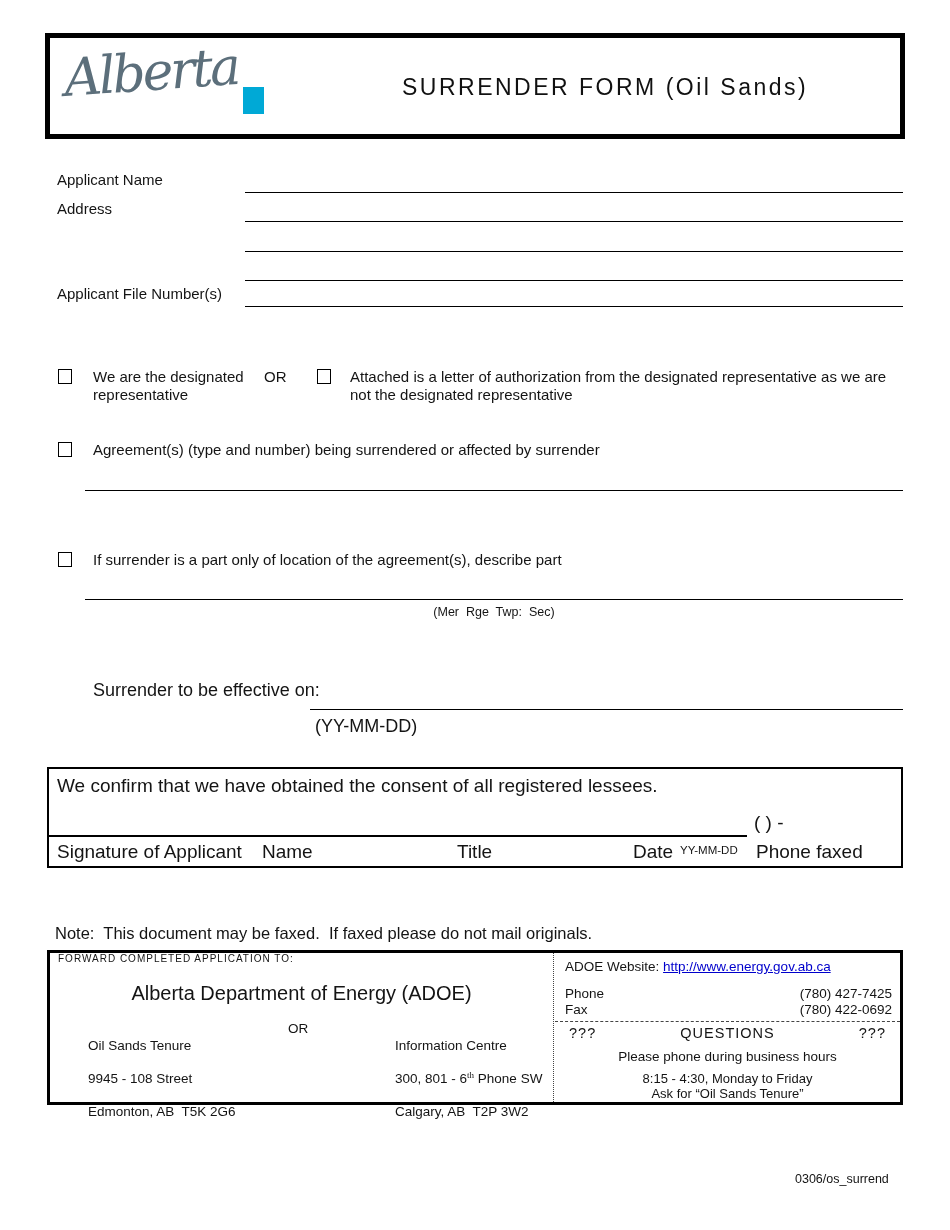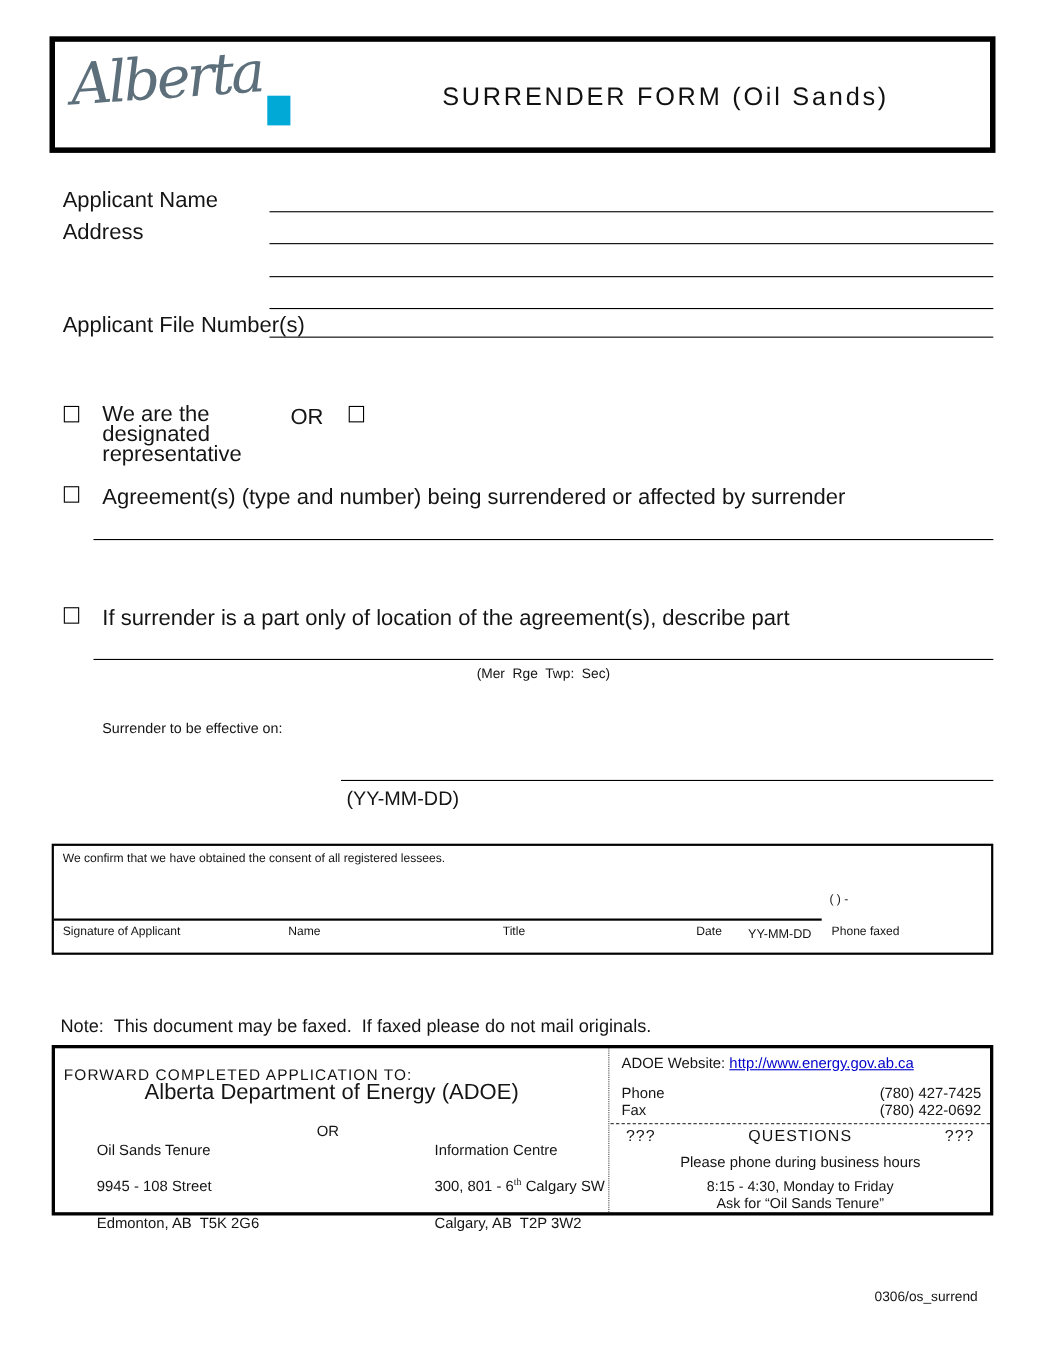--- a/index.html
+++ b/index.html
@@ -2,48 +2,48 @@
 <html><head>
 <meta charset="utf-8">
 <style>
   * { margin:0; padding:0; box-sizing:border-box; }
   html,body { background:#ffffff; }
   .page {
     position:relative; width:950px; height:1230px; background:#fff;
     font-family:"Liberation Sans", sans-serif; color:#141414; overflow:hidden;
   }
   .abs { position:absolute; }
-  .lbl { position:absolute; font-size:20px; white-space:nowrap; }
+  .lbl { position:absolute; font-size:15px; white-space:nowrap; }
   .pre { white-space:pre; }
   .fline { position:absolute; height:0; border-bottom:1.5px solid #000; }
   .cb { position:absolute; width:14px; height:15px; border:1.5px solid #000; background:#fff; }
   .wrap { white-space:normal; line-height:18px; }
 
   
   .header-box { position:absolute; left:45px; top:33px; width:860px; height:106px;
                 border:5px solid #000; background:#fff; }
   .logo { position:absolute; left:12px; top:6px; width:250px; height:90px; }
   .logo-text { position:absolute; left:2px; top:2px; font-family:"DejaVu Serif", serif;
                font-style:italic; font-size:52px; color:#5c6f7b; letter-spacing:-3px;
                transform:rotate(-4deg); line-height:1; }
   .logo-square { position:absolute; left:181px; top:43px; width:21px; height:27px; background:#00a9d6; }
   .form-title { position:absolute; left:352px; top:36px; font-size:23px; letter-spacing:2.5px;
                 font-weight:normal; color:#111; white-space:nowrap; }
 
   
   .sig-box { position:absolute; left:47px; top:767px; width:856px; height:101px; border:2px solid #000; }
   .sig-box .inner-line { position:absolute; left:0; top:66px; width:698px; height:0; border-bottom:2px solid #000; }
-  .sig-lbl { position:absolute; font-size:11px; white-space:nowrap; }
+  .sig-lbl { position:absolute; font-size:19px; white-space:nowrap; }
 
   
   .fwd-box { position:absolute; left:47px; top:950px; width:856px; height:155px; border:3px solid #000; }
   .fwd-vsep { position:absolute; left:503px; top:0; height:149px; width:0; border-left:1.5px dotted #444; }
   .fwd-left { position:absolute; left:0; top:0; width:503px; height:149px; }
   .fwd-right { position:absolute; left:505px; top:0; width:345px; height:149px; font-size:13.5px; }
-  .fwd-heading { position:absolute; left:8px; top:16px; font-size:14px; letter-spacing:1px; white-space:nowrap; }
+  .fwd-heading { position:absolute; left:8px; top:0; font-size:10px; letter-spacing:1px; white-space:nowrap; }
   .fwd-dept { position:absolute; left:0; top:29px; width:503px; text-align:center; font-size:20px; }
   .addr { position:absolute; font-size:13.5px; line-height:16.5px; white-space:pre; }
   .link { color:#0000cc; text-decoration:underline; }
   .dash-sep { position:absolute; left:0; top:68px; width:345px; height:0; border-top:1.5px dashed #444; }
   .qrow { position:absolute; left:0; top:72px; width:345px; display:flex; justify-content:space-between;
           padding:0 14px; font-size:14.5px; letter-spacing:1px; }
   .center-line { position:absolute; left:0; width:345px; text-align:center; }
   sup { font-size:9px; vertical-align:super; line-height:0;font-family:Liberation Serif, serif; }
 </style>
 </head>
@@ -67,31 +67,32 @@
   <div class="fline" style="left:245px;top:251px;width:658px"></div>
   <div class="fline" style="left:245px;top:280px;width:658px"></div>
 
   <span class="lbl" style="left:57px;top:285px">Applicant File Number(s)</span>
   <div class="fline" style="left:245px;top:306px;width:658px"></div>
 
   <div class="cb" style="left:58px;top:369px"></div>
   <span class="lbl wrap" style="left:93px;top:368px;width:172px">We are the designated representative</span>
   <span class="lbl" style="left:264px;top:368px">OR</span>
   <div class="cb" style="left:317px;top:369px"></div>
+  <span class="lbl wrap" style="left:350px;top:368px;width:544px">Attached is a letter of authorization from the designated representative as we are not the designated representative</span>
 
   <div class="cb" style="left:58px;top:442px"></div>
   <span class="lbl" style="left:93px;top:441px">Agreement(s) (type and number) being surrendered or affected by surrender</span>
   <div class="fline" style="left:85px;top:490px;width:818px"></div>
 
   <div class="cb" style="left:58px;top:552px"></div>
   <span class="lbl" style="left:93px;top:551px">If surrender is a part only of location of the agreement(s), describe part</span>
   <div class="fline" style="left:85px;top:599px;width:818px"></div>
   <div class="abs pre" style="left:85px;top:605px;width:818px;text-align:center;font-size:12.5px">(Mer  Rge  Twp:  Sec)</div>
 
-  <span class="lbl" style="left:93px;top:654px;font-size:13px">Surrender to be effective on:</span>
+  <span class="lbl" style="left:93px;top:680px;font-size:18px">Surrender to be effective on:</span>
   <div class="fline" style="left:310px;top:709px;width:593px"></div>
   <span class="abs" style="left:315px;top:716px;font-size:18px">(YY-MM-DD)</span>
 
   <div class="sig-box">
     <span class="sig-lbl" style="left:8px;top:6px">We confirm that we have obtained the consent of all registered lessees.</span>
     <span class="sig-lbl pre" style="left:705px;top:43px">(      )           -</span>
     <div class="inner-line"></div>
     <span class="sig-lbl" style="left:8px;top:72px">Signature of Applicant</span>
     <span class="sig-lbl" style="left:213px;top:72px">Name</span>
     <span class="sig-lbl" style="left:408px;top:72px">Title</span>
@@ -109,21 +110,21 @@
       <span class="fwd-heading">FORWARD COMPLETED APPLICATION TO:</span>
       <div class="fwd-dept">Alberta Department of Energy (ADOE)</div>
       <div class="addr" style="left:8px;top:68px">
         <span>Oil Sands Tenure</span><br>
         <span>9945 - 108 Street</span><br>
         <span>Edmonton, AB  T5K 2G6</span>
       </div>
       <span class="addr" style="left:238px;top:68px">OR</span>
       <div class="addr" style="left:315px;top:68px">
         <span>Information Centre</span><br>
-        <span><span>300, 801 - 6</span><sup>th</sup><span> Calgary SW</span></span><br>
+        <span><span>300, 801 - 6</span><sup>th</sup><span> Phone SW</span></span><br>
         <span>Calgary, AB  T2P 3W2</span>
       </div>
     </div>
 
     <div class="fwd-right">
       <span class="abs" style="left:10px;top:6px">
         <span>ADOE Website:</span>
         <a href="#" class="link" title="http://www.energy.gov.ab.ca">http://www.energy.gov.ab.ca</a>
       </span>
       <span class="abs" style="left:10px;top:33px">Phone</span>

